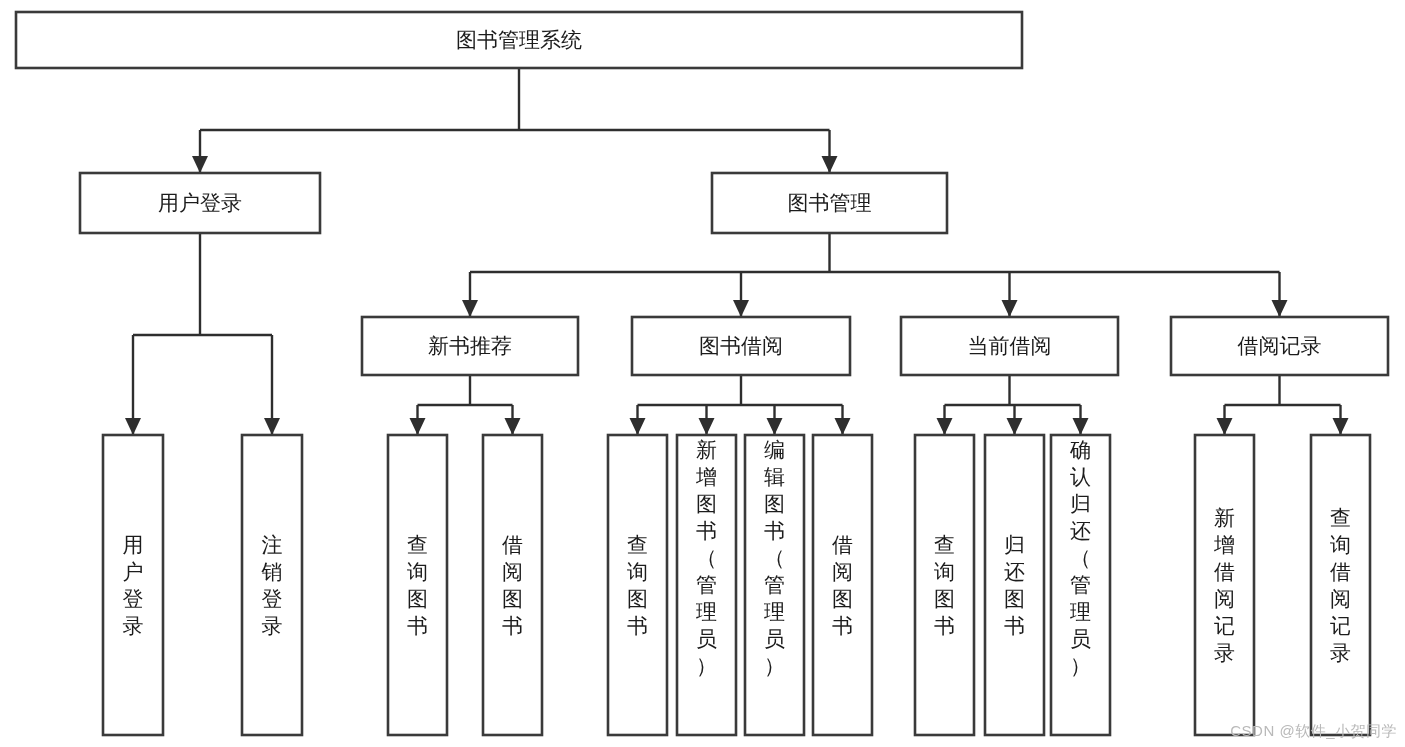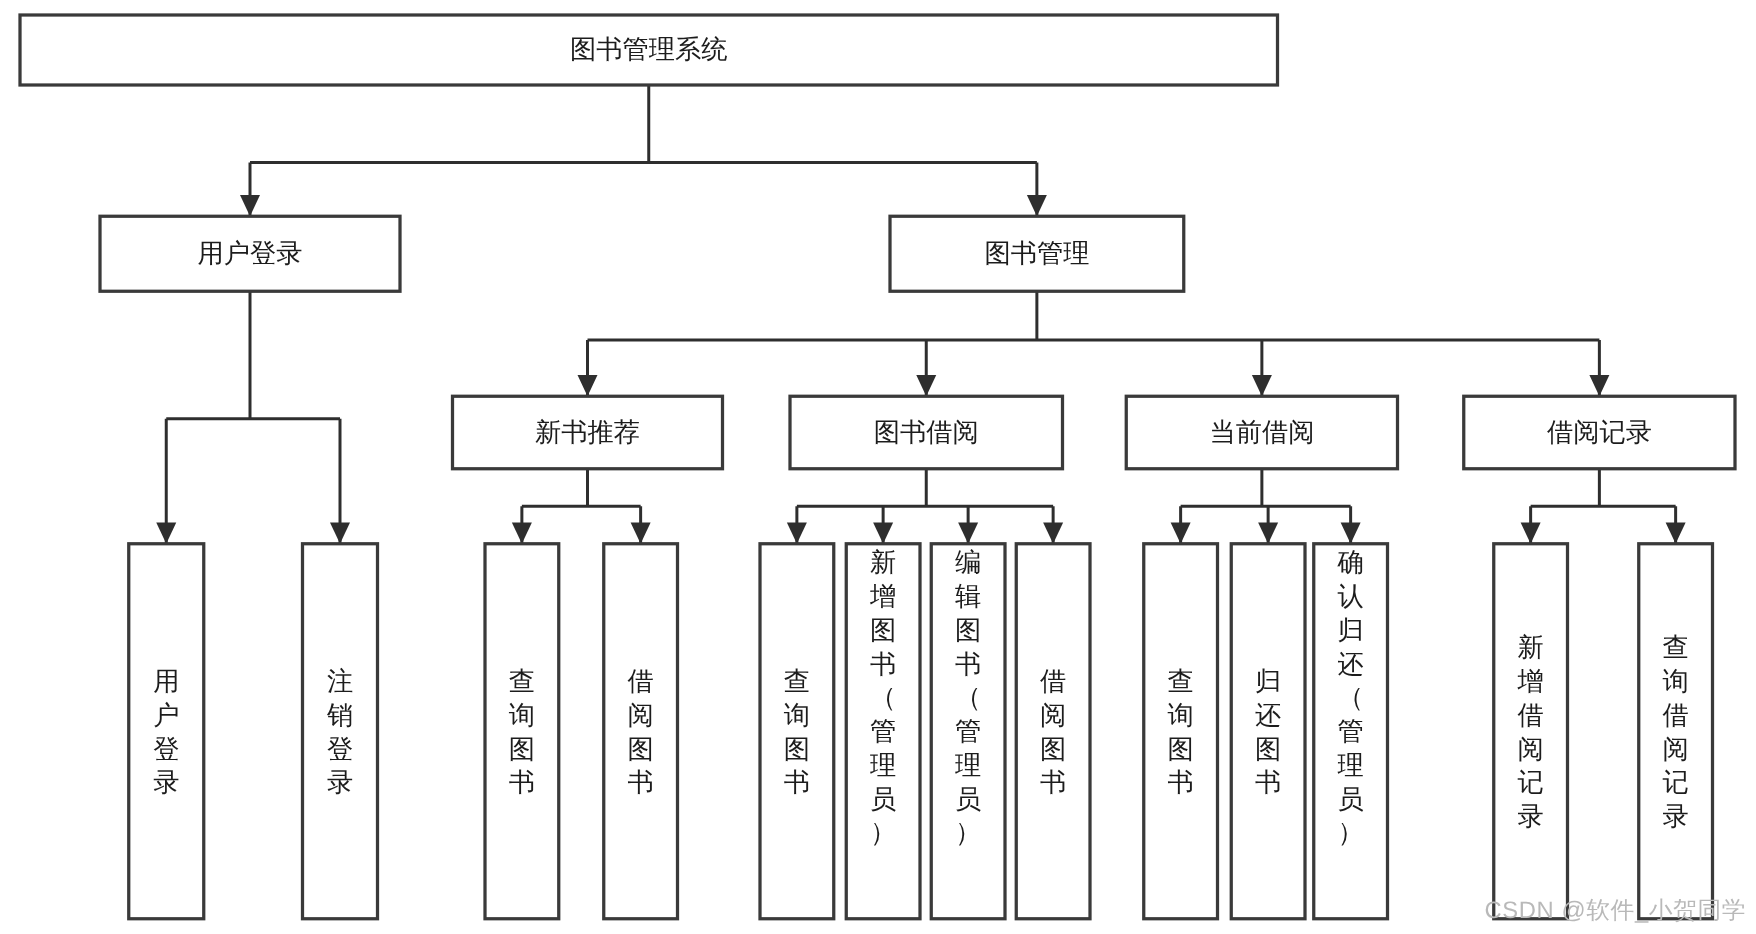--- a/index.html
+++ b/index.html
@@ -51,21 +51,21 @@
   }
   .edge-arrow {
     fill: #2e2e2e;
     stroke: none;
   }
   .watermark {
     position: absolute;
     right: 8px;
     bottom: 6px;
     color: #b9b9b9;
-    font-size: 19px;
+    font-size: 15px;
     font-family: "Liberation Sans", "DejaVu Sans", sans-serif;
     letter-spacing: 0.5px;
     white-space: nowrap;
     user-select: none;
     text-align: right;
   }
 </style>
 </head>
 <body>
 

